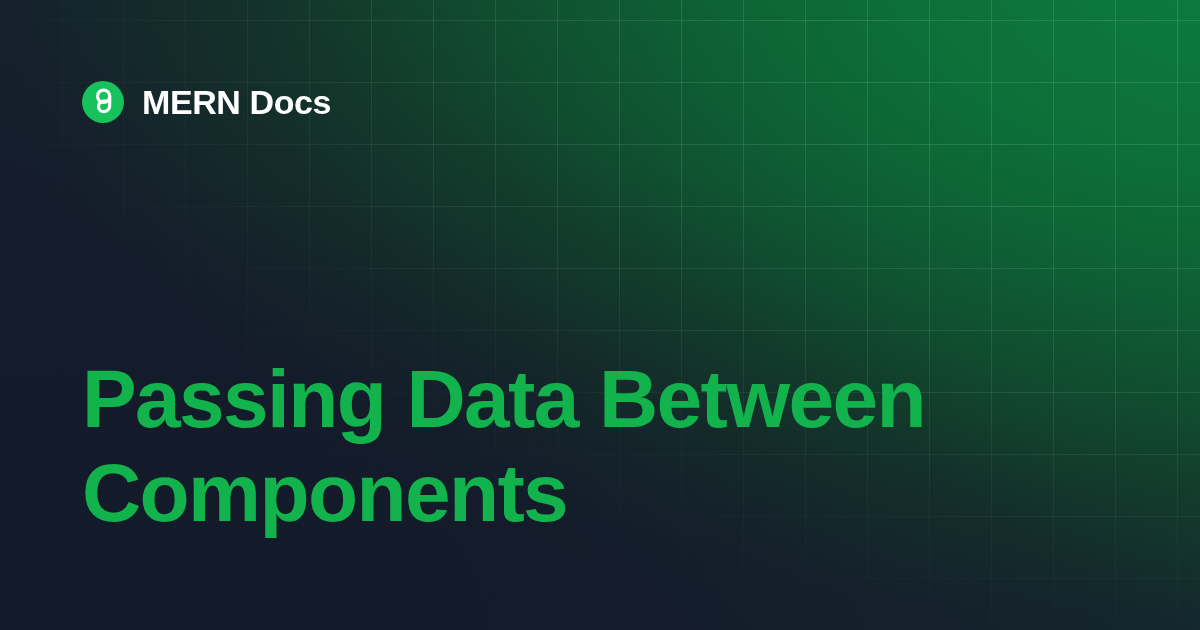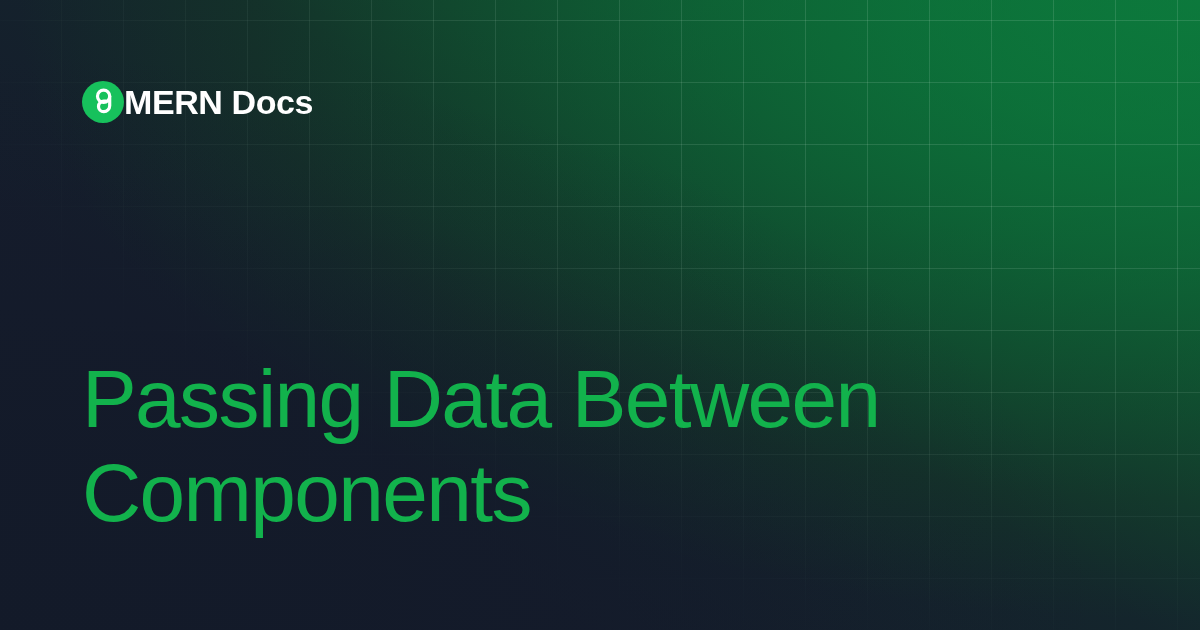--- a/index.html
+++ b/index.html
@@ -93,20 +93,21 @@
     position: absolute;
     inset: 0;
   }
 
   .brand {
     position: absolute;
     left: 82px;
     top: 76px;
     display: flex;
     align-items: center;
+    gap: 18px;
     height: 52px;
   }
   .brand-logo {
     width: 42px;
     height: 42px;
     border-radius: 50%;
     background: #17c15c;
     display: flex;
     align-items: center;
     justify-content: center;
@@ -122,21 +123,21 @@
     white-space: nowrap;
   }
 
   .headline {
     position: absolute;
     left: 82px;
     top: 352px;
     width: 1040px;
     color: #12b24c;
     font-size: 82px;
-    font-weight: 400;
+    font-weight: 700;
     line-height: 94px;
     letter-spacing: -1.6px;
     white-space: pre-line;
   }
 </style>
 </head>
 <body>
 
 <div id="og-card">
 

